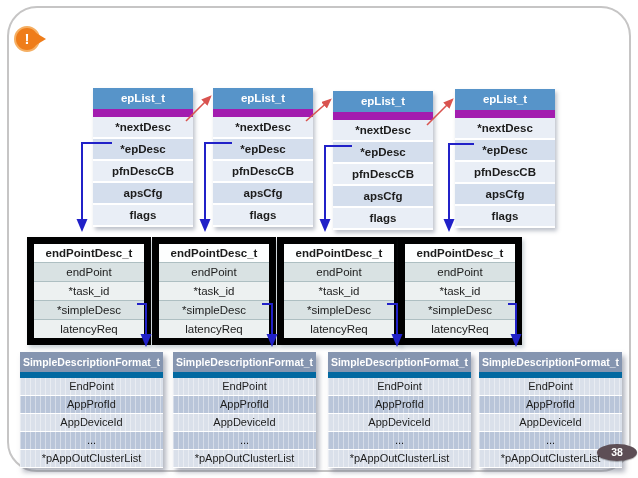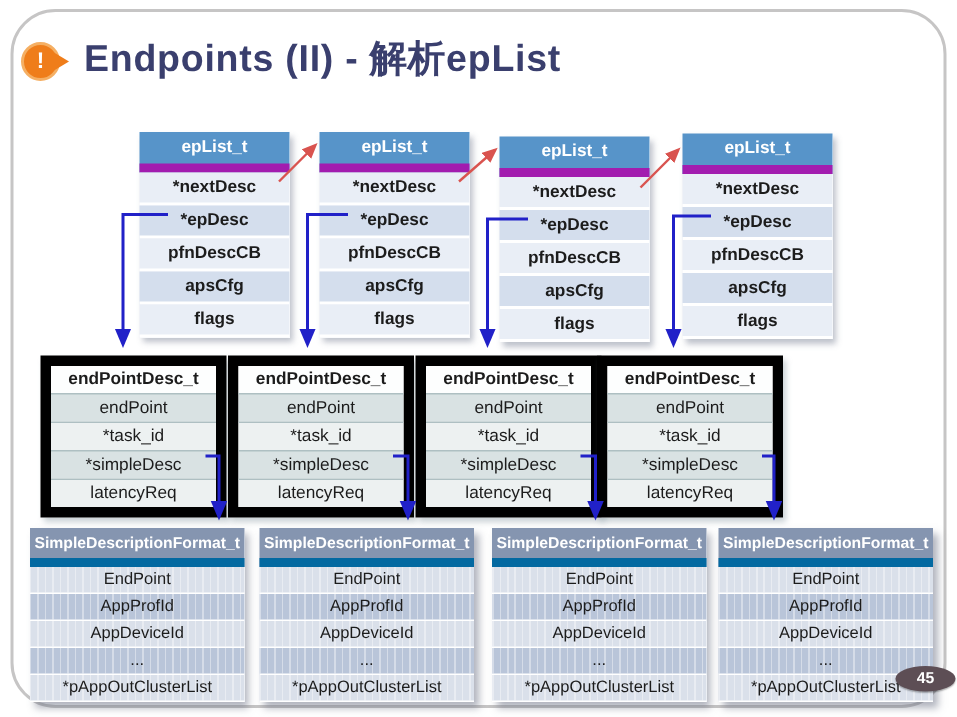--- a/index.html
+++ b/index.html
@@ -28,21 +28,21 @@
   }
   .slide-title{
     color:#3a3f6e;font-size:25px;font-weight:600;letter-spacing:.5px;
   }
   
   .tbl{position:absolute;font-size:11.5px;color:#1c1c1c;text-align:center;}
   
   .ep{width:100px;box-shadow:2px 3px 4px rgba(110,120,140,.45);}
   .ep .hd{
     height:21px;line-height:21px;background:#5794c9;color:#ffffff;
-    font-weight:bold;border-bottom:6px solid #a21caf;
+    font-weight:bold;border-bottom:8px solid #a21caf;
   }
   .ep .rw{height:20px;line-height:20px;border-bottom:2px solid #ffffff;font-weight:bold;}
   .ep .rw:nth-child(odd){background:#d4deed;}
   .ep .rw:nth-child(even){background:#e9eef6;}
   .ep.c1{left:93px;top:88px;}  .ep.c2{left:213px;top:88px;}
   .ep.c3{left:333px;top:91px;} .ep.c4{left:455px;top:89px;}
   
   .ed{width:110px;border:7px solid #000000;background:#fdfefe;
       box-shadow:2px 3px 4px rgba(120,140,150,.40);}
   .ed .hd{height:18px;line-height:18px;font-weight:bold;background:#fdfefe;}
@@ -78,21 +78,20 @@
 </head>
 <body>
 
 <div class="frame"></div>
 
 <div class="title-bar">
   <span class="callout">
     <span class="disc">!</span>
     <span class="tag"></span>
   </span>
-  <span class="slide-title">Endpoints (II) - 解析epList</span>
 </div>
 
 <div class="tbl ep c1">
   <div class="hd">epList_t</div>
   <div class="rw">*nextDesc</div>
   <div class="rw">*epDesc</div>
   <div class="rw">pfnDescCB</div>
   <div class="rw">apsCfg</div>
   <div class="rw">flags</div>
 </div>
@@ -201,13 +200,13 @@
   <path d="M232,143 L205,143 L205,229" stroke="#2121c8" stroke-width="2" fill="none" marker-end="url(#mb)"></path>
   <path d="M352,146 L325,146 L325,229" stroke="#2121c8" stroke-width="2" fill="none" marker-end="url(#mb)"></path>
   <path d="M474,144 L449,144 L449,229" stroke="#2121c8" stroke-width="2" fill="none" marker-end="url(#mb)"></path>
 
   <path d="M137,304 L146,304 L146,344" stroke="#2121c8" stroke-width="2" fill="none" marker-end="url(#mb)"></path>
   <path d="M262,304 L272,304 L272,344" stroke="#2121c8" stroke-width="2" fill="none" marker-end="url(#mb)"></path>
   <path d="M387,304 L397,304 L397,344" stroke="#2121c8" stroke-width="2" fill="none" marker-end="url(#mb)"></path>
   <path d="M508,304 L516,304 L516,344" stroke="#2121c8" stroke-width="2" fill="none" marker-end="url(#mb)"></path>
 </svg>
 
-<div class="page-badge">45</div>
+<div class="page-badge">38</div>
 
 </body></html>

